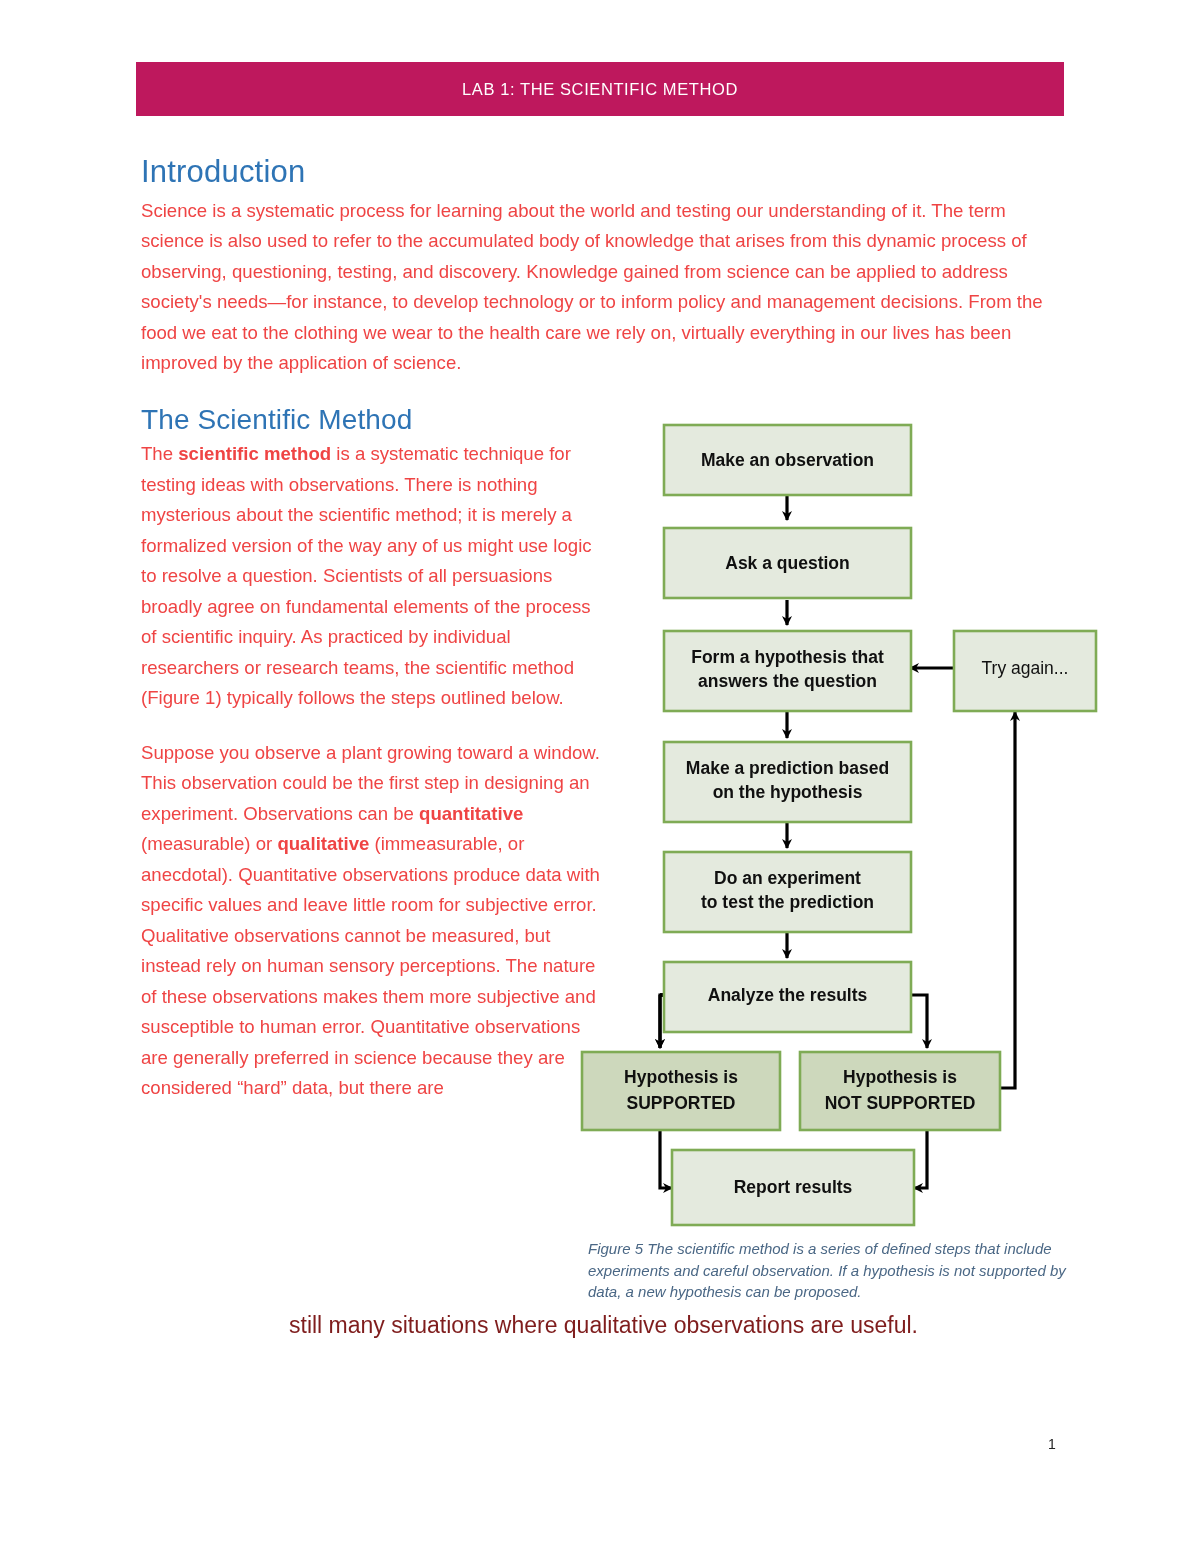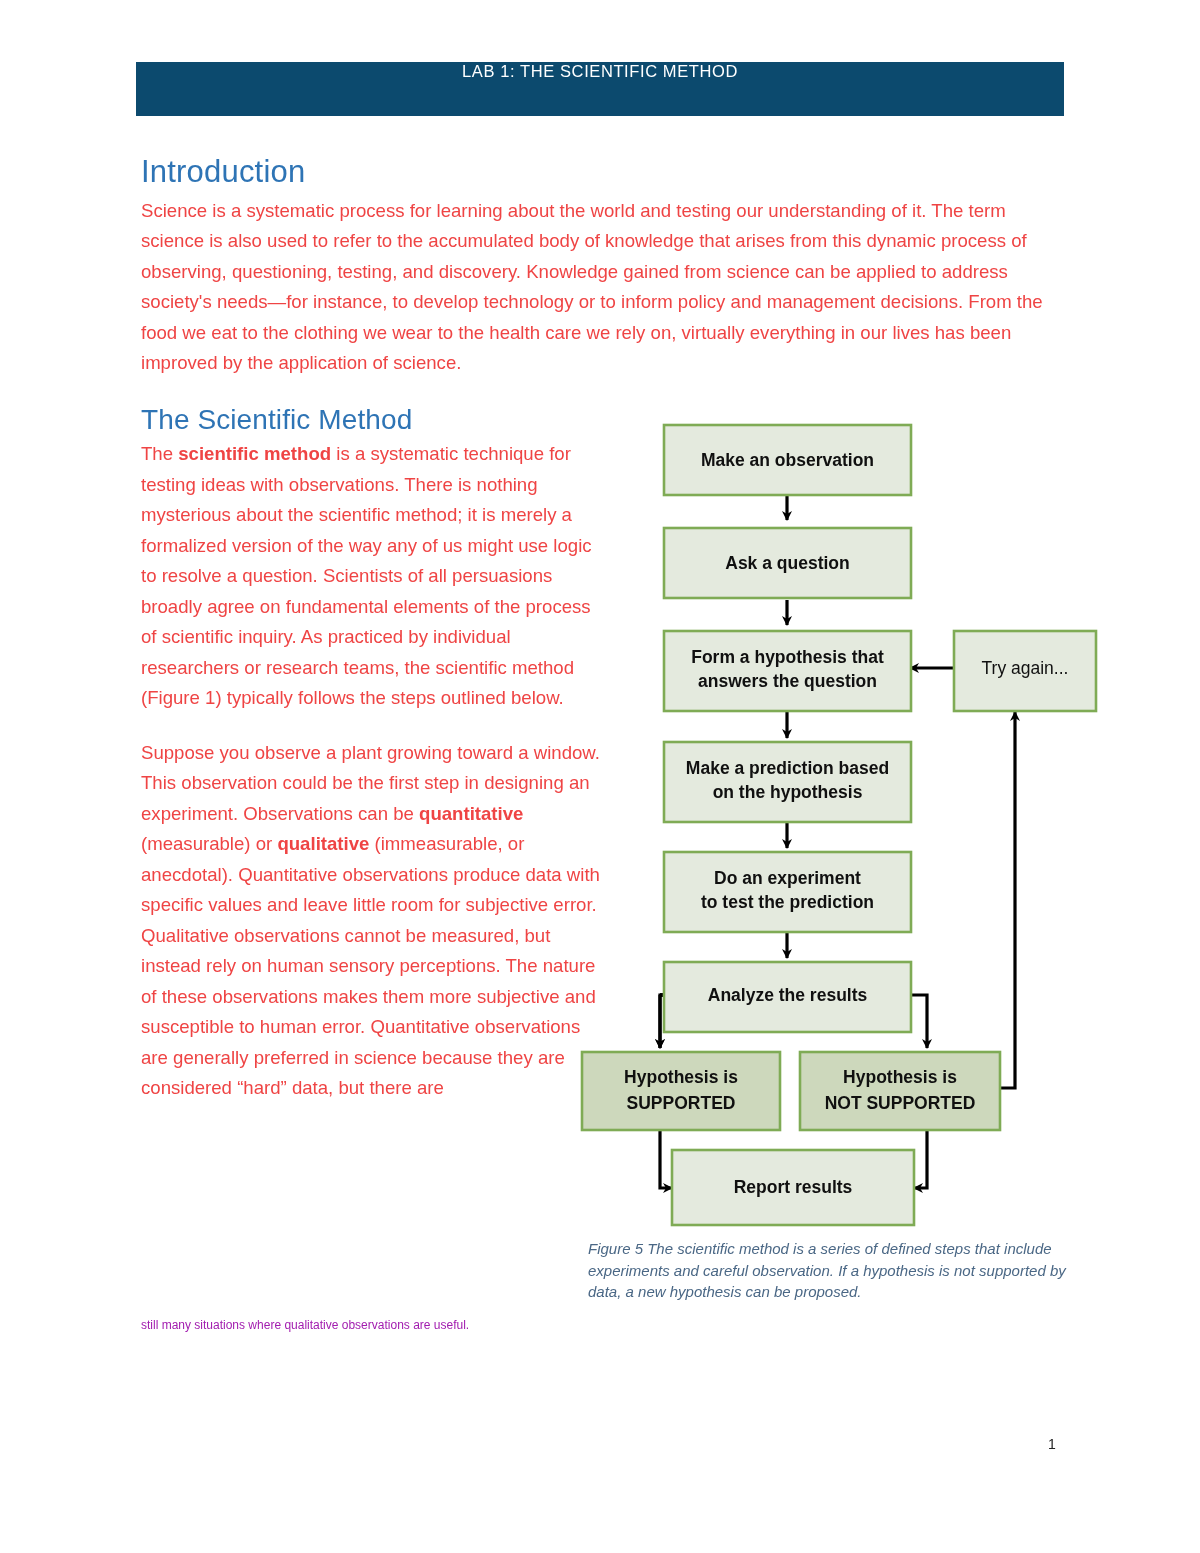--- a/index.html
+++ b/index.html
@@ -15,23 +15,23 @@
     overflow: hidden;
   }
 
   
   .header-bar {
     position: absolute;
     left: 136px;
     top: 62px;
     width: 928px;
     height: 54px;
-    background: #0c4a6e;
+    background: #be185d;
     display: flex;
-    align-items: flex-start;
+    align-items: center;
     justify-content: center;
   }
   .header-bar .title {
     color: #ffffff;
     font-size: 16.5px;
     letter-spacing: 0.6px;
     font-family: "Liberation Sans", sans-serif;
   }
 
   
@@ -107,23 +107,24 @@
     color: #4a6785;
     font-family: "Liberation Sans", sans-serif;
   }
 
   
   .tail-line {
     position: absolute;
     left: 141px;
     top: 1310px;
     width: 925px;
-    font-size: 12px;
+    font-size: 23px;
     line-height: 30.5px;
-    color: #a21caf;
+    color: #7f1d1d;
+    text-align: center;
   }
 
   .page-number {
     position: absolute;
     left: 1040px;
     top: 1436px;
     width: 24px;
     text-align: center;
     font-size: 14px;
     color: #222;

